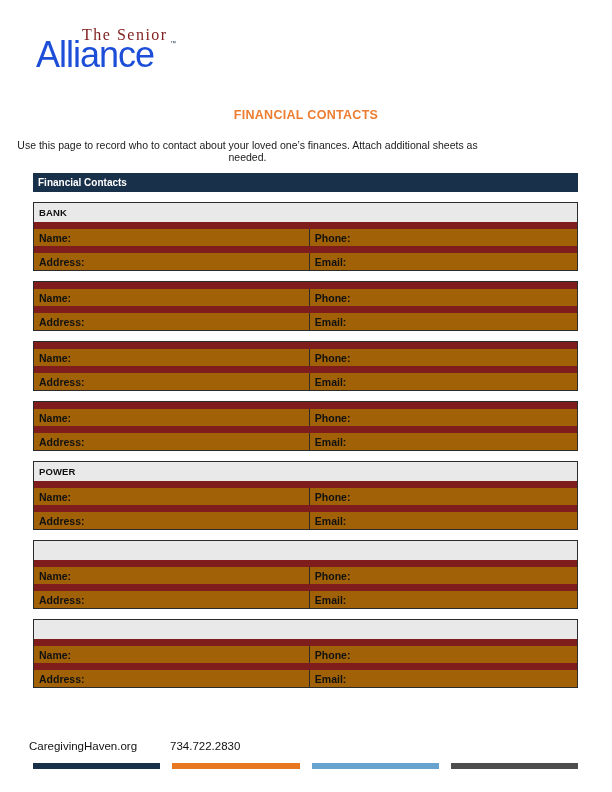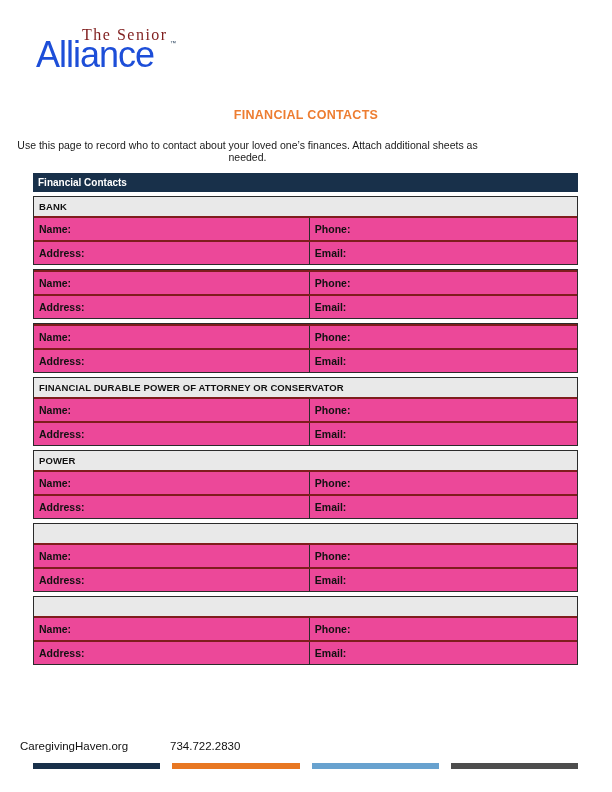--- a/index.html
+++ b/index.html
@@ -38,34 +38,34 @@
     text-align: center; color: #1a1a1a; font-size: 10.5px;
   }
 
   
   .contacts-table { position: absolute; left: 33px; top: 173px; width: 545px; }
   .table-header {
     height: 19px; background: #18304a; color: #ffffff;
     display: flex; align-items: center; padding-left: 5px;
     font-size: 10px; font-weight: 700;
   }
-  .section { margin-top: 4px; border: 1px solid #2b2b2b; background: #ec4899; }
+  .section { margin-top: 10px; border: 1px solid #2b2b2b; background: #a16207; }
   .section-label {
     height: 19px; background: #e9e9e9;
     display: flex; align-items: center; padding-left: 5px;
     font-size: 9.5px; font-weight: 700; color: #111111; letter-spacing: 0.1px;
   }
-  .row { display: flex; height: 24px; border-top: 2px solid #7f1d1d; }
+  .row { display: flex; height: 24px; border-top: 7px solid #7f1d1d; }
   .cell { display: flex; align-items: center; padding-left: 5px; }
   .cell.left { width: 50.8%; border-right: 1px solid #2b2b2b; }
   .cell.right { flex: 1; }
   .field-label { font-size: 10.5px; font-weight: 700; color: #111111; }
 
   
-  .footer-website { position: absolute; left: 20px; top: 740px; font-size: 11.5px; color: #111111; }
+  .footer-website { position: absolute; left: 29px; top: 740px; font-size: 11.5px; color: #111111; }
   .footer-phone { position: absolute; left: 170px; top: 740px; font-size: 11.5px; color: #111111; }
   .footer-bars {
     position: absolute; left: 33px; top: 763px; width: 545px; height: 6px;
     display: flex; gap: 12px;
   }
   .bar { flex: 1; height: 6px; }
   .bar-navy { background: #18304a; }
   .bar-orange { background: #e87722; }
   .bar-blue { background: #68a2cf; }
   .bar-gray { background: #4d4d4d; }
@@ -144,23 +144,20 @@
         <div class="cell left">
           <span class="field-label">Address:</span>
         </div>
         <div class="cell right">
           <span class="field-label">Email:</span>
         </div>
       </div>
     </div>
 
     <div class="section">
-      <div class="section-label">
-        <span>FINANCIAL DURABLE POWER OF ATTORNEY OR CONSERVATOR</span>
-      </div>
       <div class="row">
         <div class="cell left">
           <span class="field-label">Name:</span>
         </div>
         <div class="cell right">
           <span class="field-label">Phone:</span>
         </div>
       </div>
       <div class="row">
         <div class="cell left">

